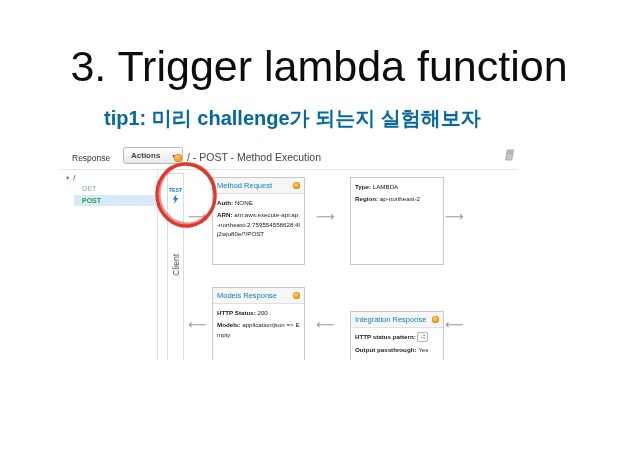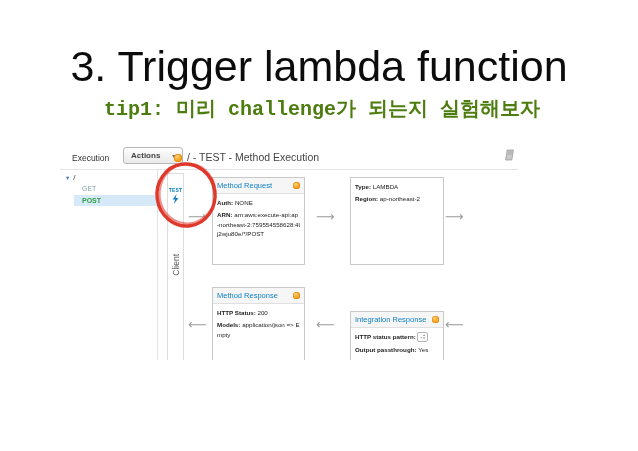--- a/index.html
+++ b/index.html
@@ -5,22 +5,22 @@
   html,body{margin:0;padding:0;}
   body{
     width:638px;height:451px;background:#ffffff;position:relative;
     font-family:"Liberation Sans",sans-serif;overflow:hidden;
   }
   .title{
     position:absolute;top:45px;left:0;width:638px;text-align:center;
     font-size:43px;line-height:1;color:#0c0c0c;font-weight:400;letter-spacing:0;
   }
   .subtitle{
-    position:absolute;top:95px;left:104px;
-    font-size:20px;color:#4d7c0f;font-weight:700;font-family:Liberation Mono, monospace;
+    position:absolute;top:105px;left:104px;
+    font-size:20px;color:#0369a1;font-weight:700;
   }
   
   .console{
     position:absolute;left:60px;top:143px;width:458px;height:217px;
     background:#fff;overflow:hidden;font-family:"Liberation Sans",sans-serif;
   }
   .res-label{position:absolute;left:12px;top:10px;font-size:8.5px;color:#333;}
   .actions-btn{
     position:absolute;left:63px;top:4px;height:17px;padding:0 7px;
     font-size:8px;font-weight:700;color:#444;
@@ -91,27 +91,27 @@
 </style>
 </head>
 <body>
 
 <div>
   <div class="title">3. Trigger lambda function</div>
   <div class="subtitle">tip1: 미리 challenge가 되는지 실험해보자</div>
 
   <div class="console">
 
-    <span class="res-label">Execution</span>
+    <span class="res-label">Response</span>
     <button class="actions-btn">
       <span>Actions</span>
       <span class="caret glyph">▾</span>
     </button>
     <span class="odot hdr-dot"></span>
-    <span class="hdr-title">/ - TEST - Method Execution</span>
+    <span class="hdr-title">/ - POST - Method Execution</span>
     <svg class="book-icon" width="11" height="12" viewBox="0 0 11 12">
       <path d="M3.2 1 H9.4 L7.8 11 H1.6 Z" fill="#c9c9c9" stroke="#9a9a9a" stroke-width="0.8"></path>
       <path d="M4.1 3 L8.2 3 M3.8 5 L7.9 5" stroke="#9a9a9a" stroke-width="0.7"></path>
     </svg>
     <div class="hdr-line"></div>
     <div class="side-divider"></div>
 
     <div class="tree-root">
       <span class="root-caret glyph">▾</span><span>/</span>
     </div>
@@ -152,21 +152,21 @@
 
     <div class="panel p1">
       <div class="pbody">
         <div class="pline"><b>Type:</b> <span>LAMBDA</span></div>
         <div class="pline"><b>Region:</b> <span>ap-northeast-2</span></div>
       </div>
     </div>
 
     <div class="panel p2">
       <div class="phead">
-        <span class="ptitle">Method Response</span>
+        <span class="ptitle">Models Response</span>
         <span class="odot"></span>
       </div>
       <div class="pbody">
         <div class="pline"><b>HTTP Status:</b> <span>200</span></div>
         <div class="pline"><b>Models:</b> <span>application/json =&gt; Empty</span></div>
       </div>
     </div>
 
     <div class="panel p3">
       <div class="phead">

